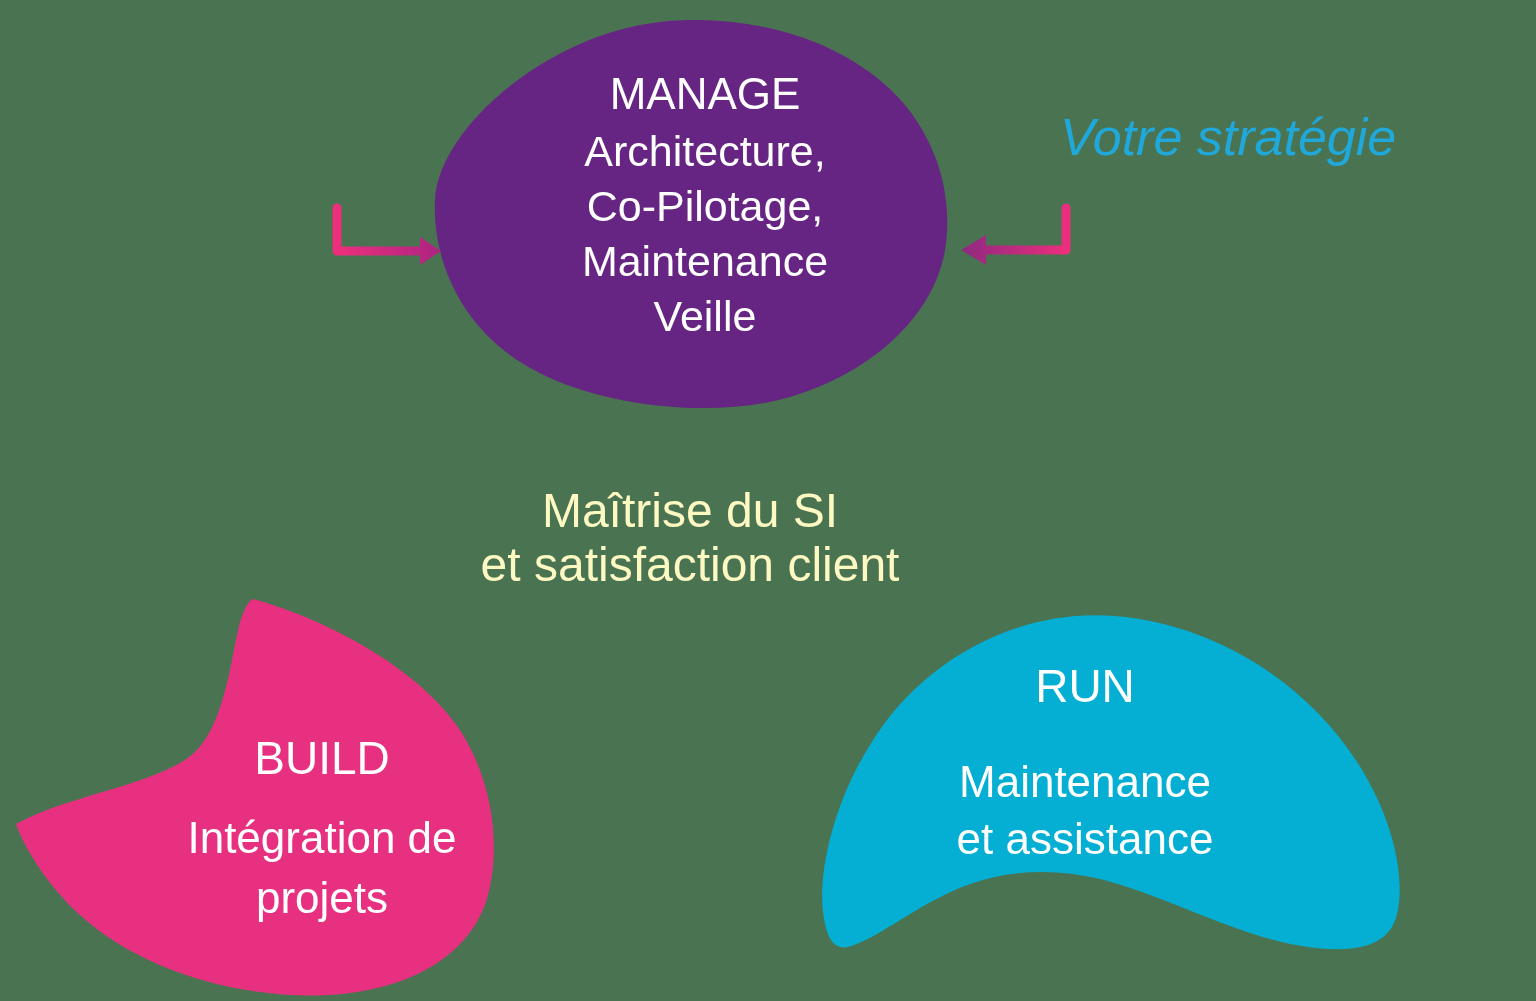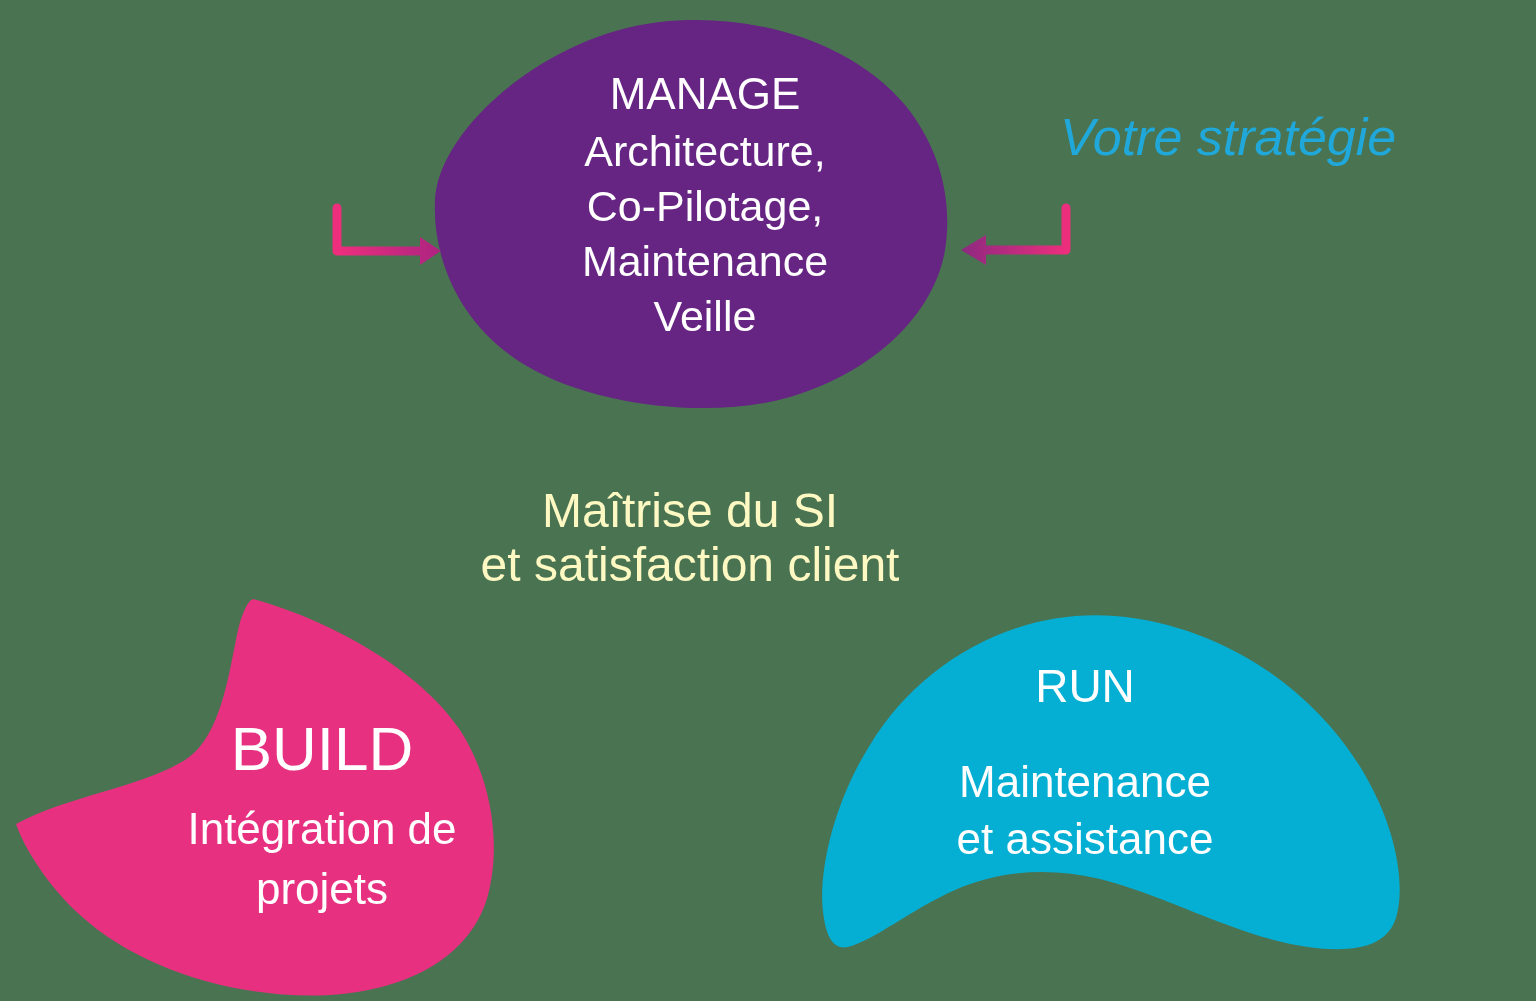--- a/index.html
+++ b/index.html
@@ -45,21 +45,21 @@
   .blob-body  { font-size: 43px; line-height: 55px; }
 
   .manage-text {
     left: 505px; top: 68px; width: 400px;
   }
   .manage-text .blob-title { margin-bottom: 4px; }
 
   .build-text {
     left: 122px; top: 722px; width: 400px;
   }
-  .build-text .blob-title { font-size: 62px; line-height: 54px; margin-bottom: 23px; }
+  .build-text .blob-title { font-size: 46px; line-height: 54px; margin-bottom: 23px; margin-top: 9px; }
   .build-text .blob-body  { font-size: 44px; line-height: 60px; }
 
   .run-text {
     left: 885px; top: 659px; width: 400px;
   }
   .run-text .blob-title { font-size: 46px; line-height: 54px; margin-bottom: 40px; }
   .run-text .blob-body  { font-size: 44px; line-height: 57px; }
 
   .center-caption {
     position: absolute;

